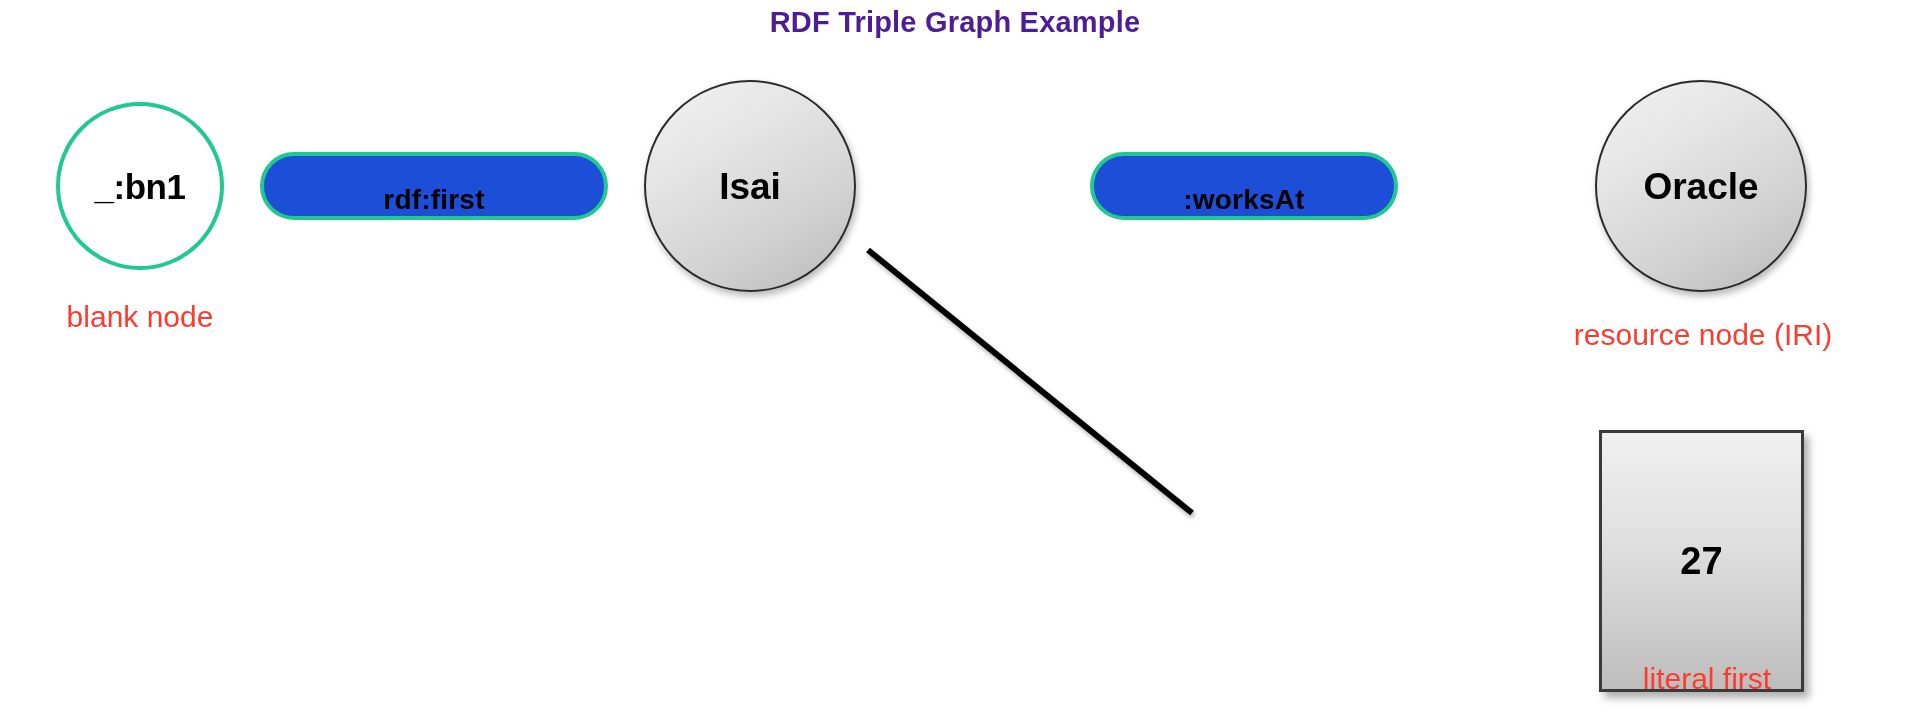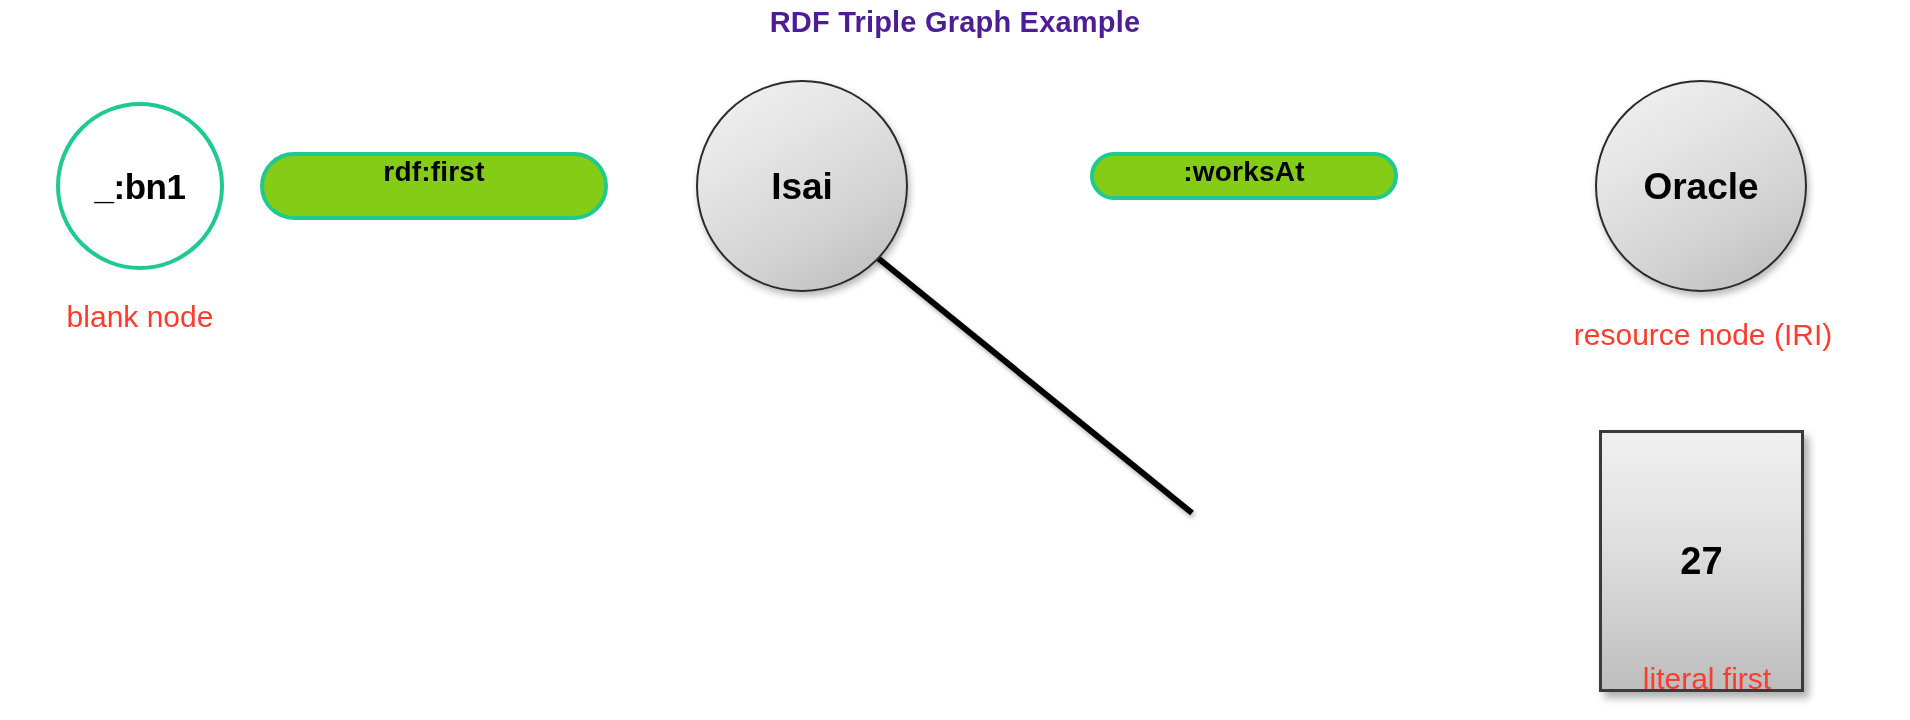--- a/index.html
+++ b/index.html
@@ -89,24 +89,24 @@
     box-shadow: 5px 6px 8px rgba(0,0,0,0.32);
   }
   .node-literal .node-label {
     font-size: 38px;
   }
 
   
   .pill {
     position: absolute;
     display: flex;
-    align-items: flex-start;
+    align-items: flex-end;
     justify-content: center;
     box-sizing: border-box;
-    background: #84cc16;
+    background: #1d4ed8;
     border: 4px solid #1fc98f;
     border-radius: 999px;
   }
   .pill-label {
     font-size: 28px;
     font-weight: bold;
     color: #000000;
     white-space: nowrap;
     letter-spacing: 0.2px;
   }
@@ -154,25 +154,25 @@
   <div class="node node-blank" style="left:56px; top:102px; width:168px; height:168px;">
     <span class="node-label">_:bn1</span>
   </div>
 
   <div class="caption" style="left:20px; top:300px; width:240px;">blank node</div>
 
   <div class="pill" style="left:260px; top:152px; width:348px; height:68px;">
     <span class="pill-label">rdf:first</span>
   </div>
 
-  <div class="node node-resource" style="left:696px; top:80px; width:212px; height:212px;">
+  <div class="node node-resource" style="left:644px; top:80px; width:212px; height:212px;">
     <span class="node-label">Isai</span>
   </div>
 
-  <div class="pill" style="left:1090px; top:152px; width:308px; height:48px;">
+  <div class="pill" style="left:1090px; top:152px; width:308px; height:68px;">
     <span class="pill-label">:worksAt</span>
   </div>
 
   <div class="node node-resource" style="left:1595px; top:80px; width:212px; height:212px;">
     <span class="node-label">Oracle</span>
   </div>
 
   <div class="caption" style="left:1505px; top:318px; width:396px;">resource node (IRI)</div>
 
 

